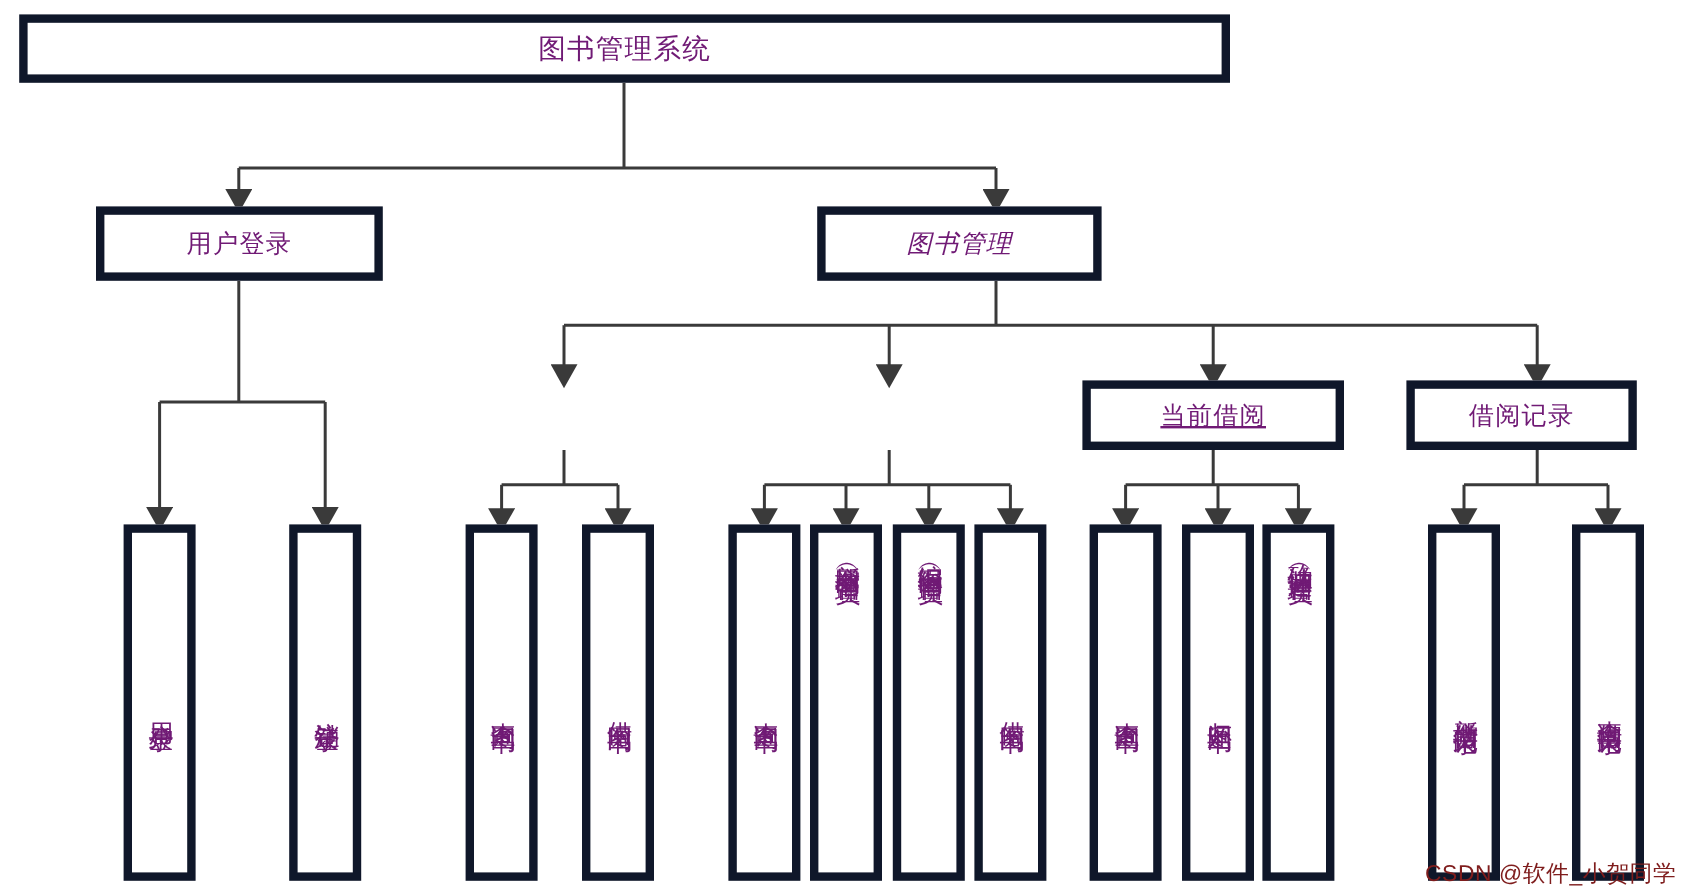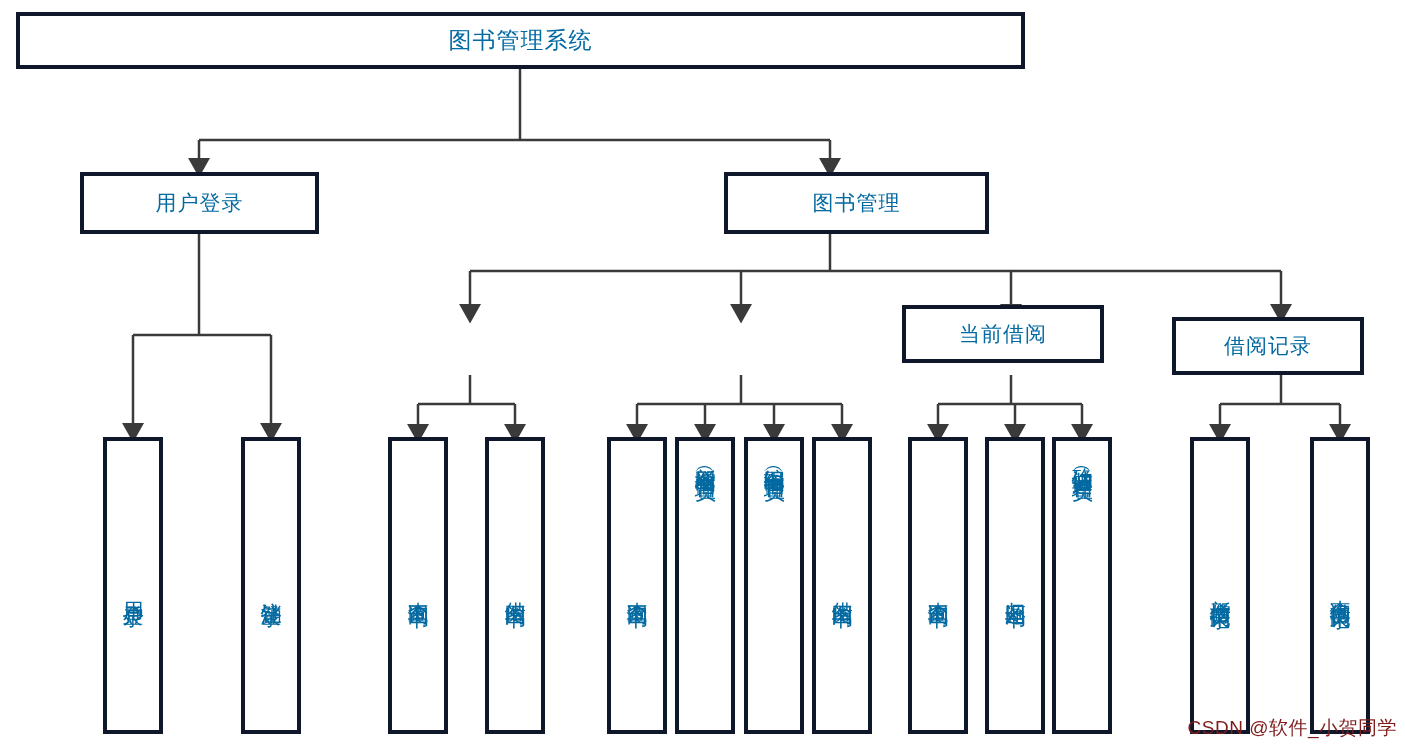--- a/index.html
+++ b/index.html
@@ -22,26 +22,26 @@
     position: absolute;
     left: 0;
     top: 0;
     width: 1405px;
     height: 747px;
     pointer-events: none;
   }
   .node {
     position: absolute;
     box-sizing: border-box;
-    border: 4px solid #0f172a;
+    border: 7px solid #0f172a;
     background: #ffffff;
     display: flex;
     align-items: center;
     justify-content: center;
-    color: #0369a1;
+    color: #701a75;
     text-align: center;
   }
   .node.level-0 {
     font-size: 23px;
     letter-spacing: 1px;
   }
   .node.level-1 {
     font-size: 21px;
     letter-spacing: 1px;
   }
@@ -152,25 +152,25 @@
     </g>
   </svg>
 
   <div class="node level-0" id="node-root" style="left: 16px; top: 12px; width: 1009px; height: 57px;">
     <span>图书管理系统</span>
   </div>
 
   <div class="node level-1" id="node-l1-0" style="left: 80px; top: 172px; width: 239px; height: 62px;">
     <span>用户登录</span>
   </div>
-  <div class="node level-1" id="node-l1-1" style="left: 724px; top: 172px; width: 265px; height: 62px;">
+  <div class="node level-1" id="node-l1-1" style="left: 681px; top: 172px; width: 237px; height: 62px; font-style: italic;">
     <span>图书管理</span>
   </div>
 
-  <div class="node level-2" id="node-l2-2" style="left: 902px; top: 305px; width: 202px; height: 58px;">
+  <div class="node level-2" id="node-l2-2" style="left: 902px; top: 317px; width: 218px; height: 58px; text-decoration: underline;">
     <span>当前借阅</span>
   </div>
   <div class="node level-2" id="node-l2-3" style="left: 1172px; top: 317px; width: 192px; height: 58px; font-family: Liberation Mono, monospace;">
     <span>借阅记录</span>
   </div>
 
   <div class="node leaf" id="node-leaf-0" style="left: 103px; top: 437px; width: 60px; height: 297px;">
     <span class="leaf-inner">
         <span class="vtext">用户登录</span>
       </span>

